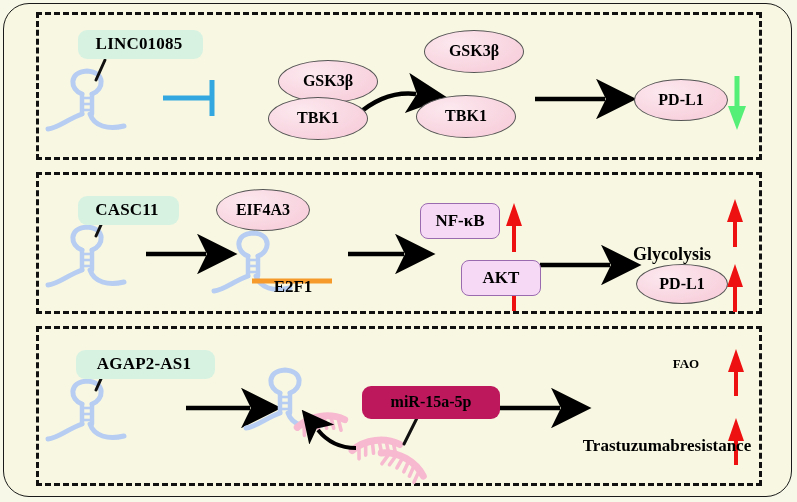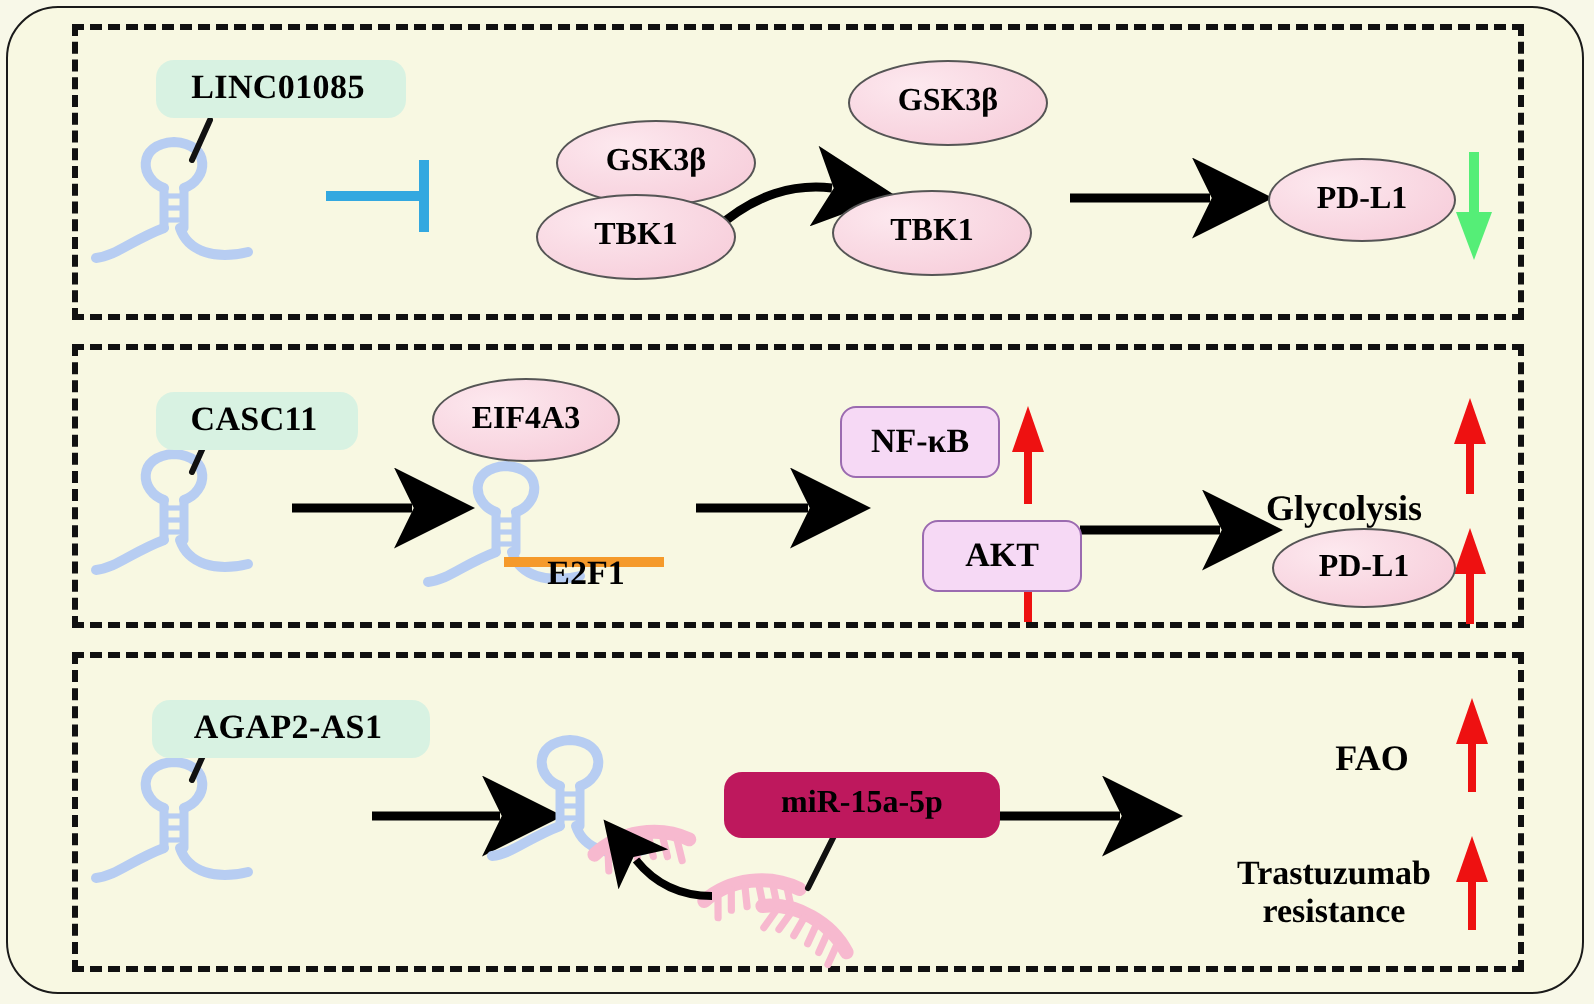--- a/index.html
+++ b/index.html
@@ -266,21 +266,21 @@
   <div class="node rbox" style="left:420px; top:260px; width:78px; height:34px;margin-left:41px;">AKT</div>
 
   <div class="node plain" style="left:620px; top:212px; width:104px; height:24px; font-size:18px;margin-top:30px;">Glycolysis</div>
 
   <div class="node ellipse" style="left:636px; top:264px; width:90px; height:38px;">PD-L1</div>
 
   <div class="node chip-lnc" style="left:76px; top:350px; width:124px; height:24px;">AGAP2-AS1</div>
 
   <div class="node chip-mir" style="left:362px; top:386px; width:118px; height:26px;">miR-15a-5p</div>
 
-  <div class="node plain" style="left:655px; top:367px; width:62px; height:24px; font-size:18px;">FAO</div>
+  <div class="node plain" style="left:655px; top:352px; width:62px; height:24px; font-size:13px;">FAO</div>
 
   <div class="node plain two-line" style="left:611px; top:424px; width:112px; height:44px;
-       flex-direction:column; font-size:17px;">
+       flex-direction:row; font-size:17px;">
     <span>Trastuzumab</span>
     <span>resistance</span>
   </div>
 
 </div>
 
 </body></html>

